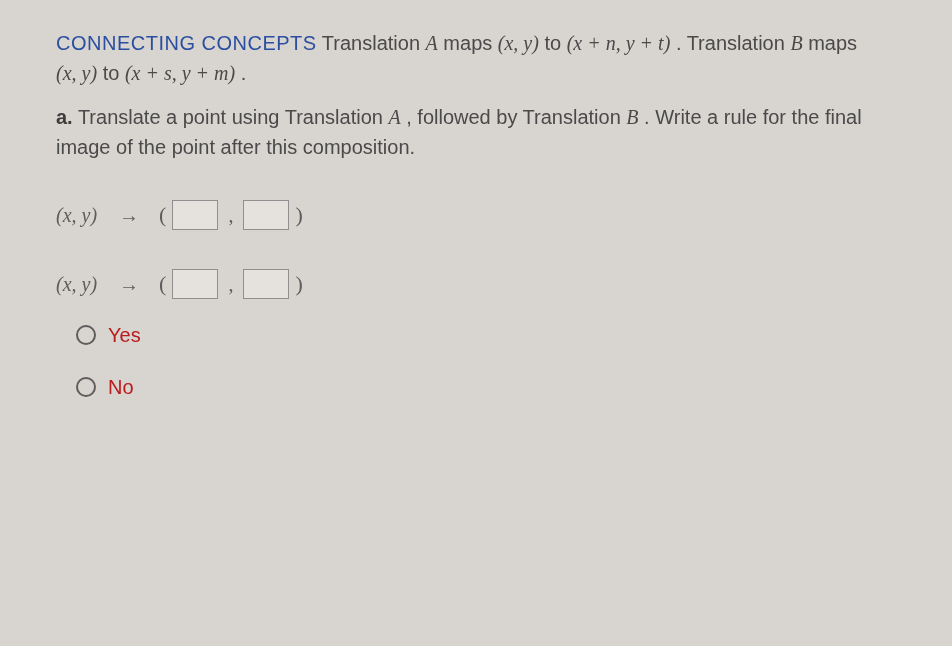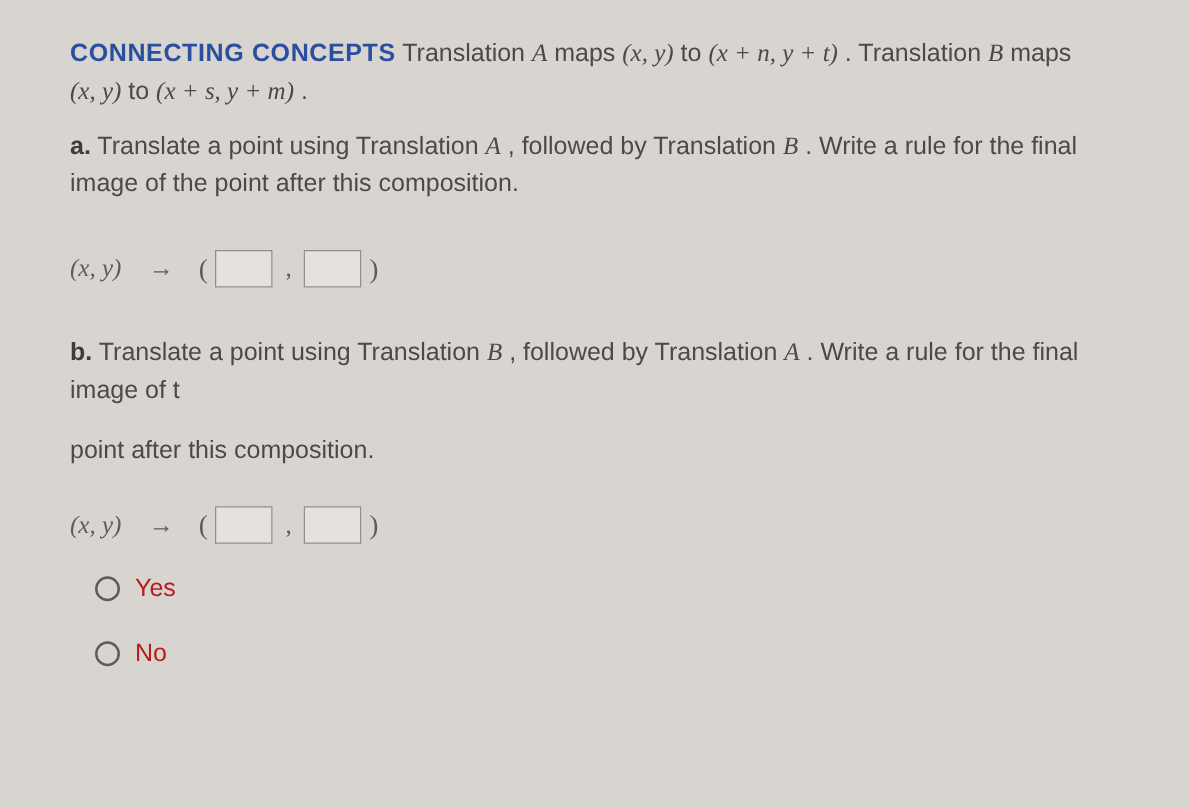--- a/index.html
+++ b/index.html
@@ -12,21 +12,21 @@
     font-size: 20px;
     color: #4a4a4a;
     overflow: hidden;
   }
   .page {
     padding: 28px 40px 20px 56px;
     line-height: 1.5;
   }
   .heading {
     color: #2b4fa0;
-    font-weight: bold;
+    font-weight: normal;
     letter-spacing: 0.5px;
   }
   .intro {
     margin-bottom: 14px;
   }
   .italic {
     font-style: italic;
     font-family: "Times New Roman", Times, serif;
   }
   .part {
@@ -107,25 +107,20 @@
   <div class="ruleLine">
     <span class="xy">(x, y)</span>
     <span class="arrow">→</span>
     <span class="paren">(</span>
     <span class="inputbox"></span>
     <span class="comma">,</span>
     <span class="inputbox"></span>
     <span class="paren">)</span>
   </div>
 
-  <div class="part">
-    <span class="bold">b.</span><span> Translate a point using Translation </span><span class="italic">B</span><span> , followed by Translation </span><span class="italic">A</span><span> . Write a rule for the final image of t</span>
-    <div style="height:18px"></div>
-    <span>point after this composition.</span>
-  </div>
 
   <div class="ruleLine" style="margin-top:28px;margin-bottom:20px;">
     <span class="xy">(x, y)</span>
     <span class="arrow">→</span>
     <span class="paren">(</span>
     <span class="inputbox"></span>
     <span class="comma">,</span>
     <span class="inputbox"></span>
     <span class="paren">)</span>
   </div>

